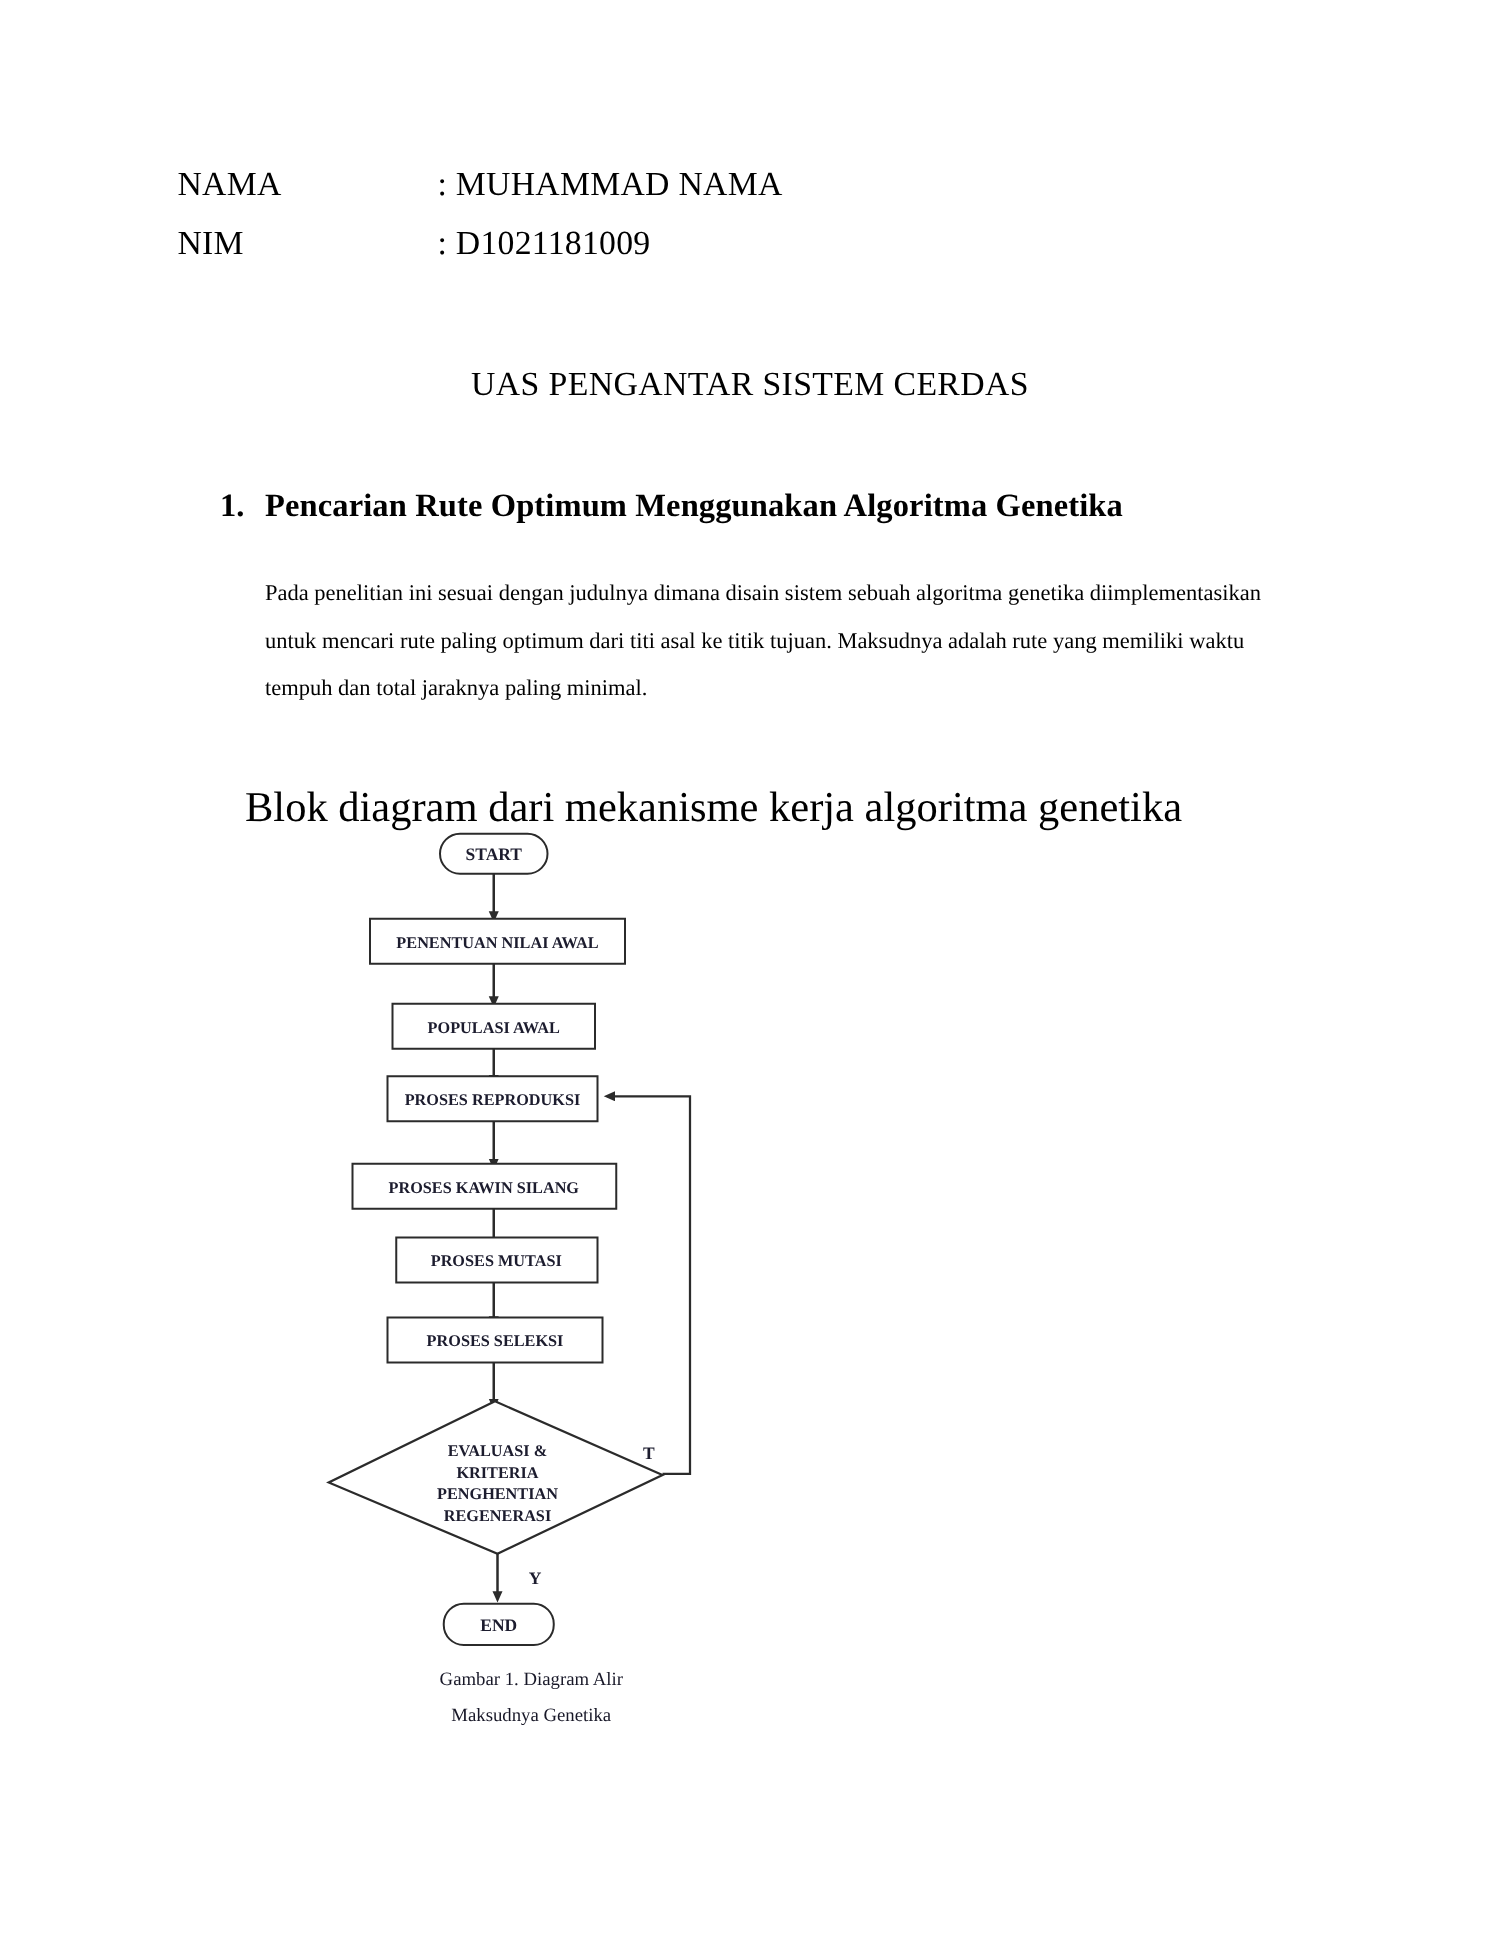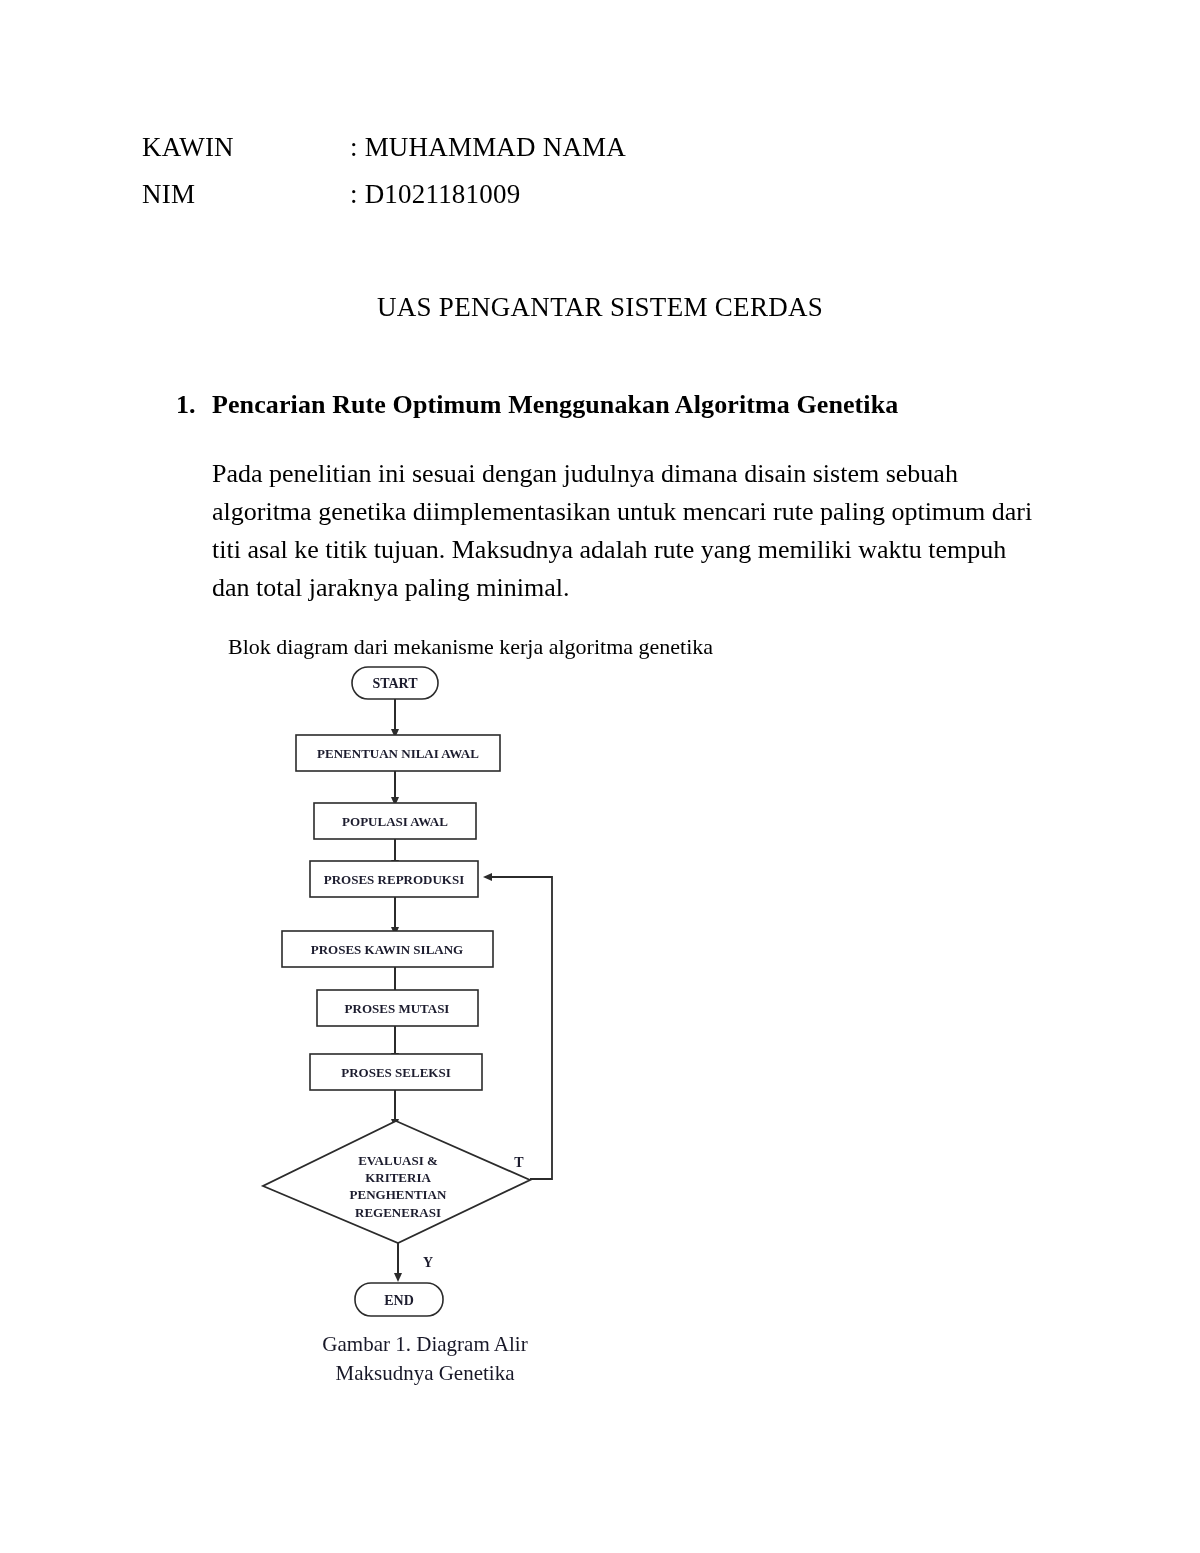--- a/index.html
+++ b/index.html
@@ -71,30 +71,30 @@
   .section-text {
     white-space: nowrap;
   }
 
   
   .body-par {
     position: absolute;
     left: 212px;
     top: 455px;
     width: 828px;
-    font-size: 26px;
+    font-size: 18px;
     line-height: 38px;
     text-align: left;
   }
   .sub-line {
     position: absolute;
-    left: 228px;
+    left: 196px;
     top: 628px;
     width: 828px;
-    font-size: 22px;
+    font-size: 34px;
     line-height: 38px;
   }
 
   
   .flowchart {
     position: absolute;
     left: 0;
     top: 655px;
     width: 1092px;
     height: 700px;
@@ -121,33 +121,33 @@
     font-size: 14px;
     fill: #1c1c2e;
   }
 
   .fig-caption {
     position: absolute;
     left: 260px;
     top: 1330px;
     width: 330px;
     text-align: center;
-    font-size: 21px;
+    font-size: 15px;
     line-height: 29px;
     color: #181828;
   }
 </style>
 </head>
 <body>
 
 <div class="page">
 
   <div class="id-block">
     <div class="id-row">
-      <span class="id-label">KAWIN</span>
+      <span class="id-label">NAMA</span>
       <span class="id-value">: MUHAMMAD NAMA</span>
     </div>
     <div class="id-row">
       <span class="id-label">NIM</span>
       <span class="id-value">: D1021181009</span>
     </div>
   </div>
 
   <div class="doc-title">UAS PENGANTAR SISTEM CERDAS</div>
 

